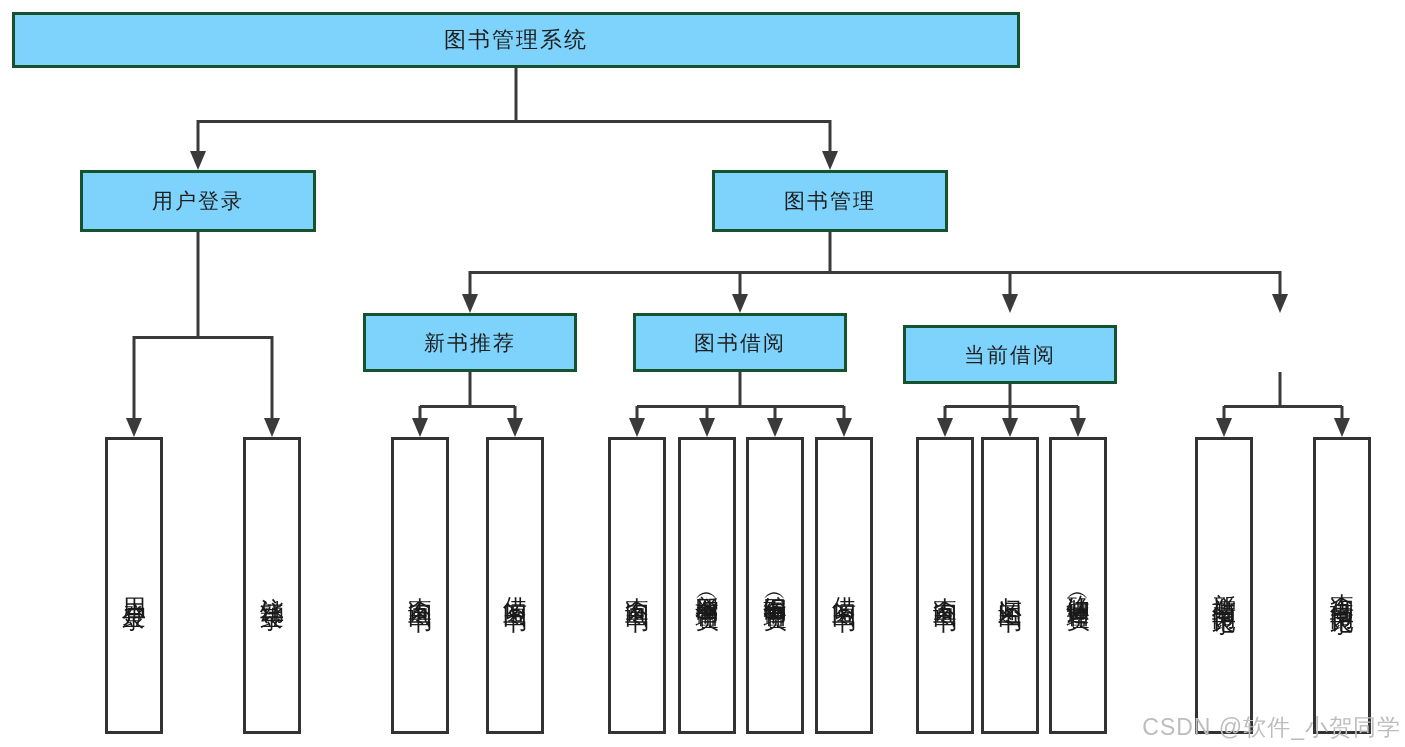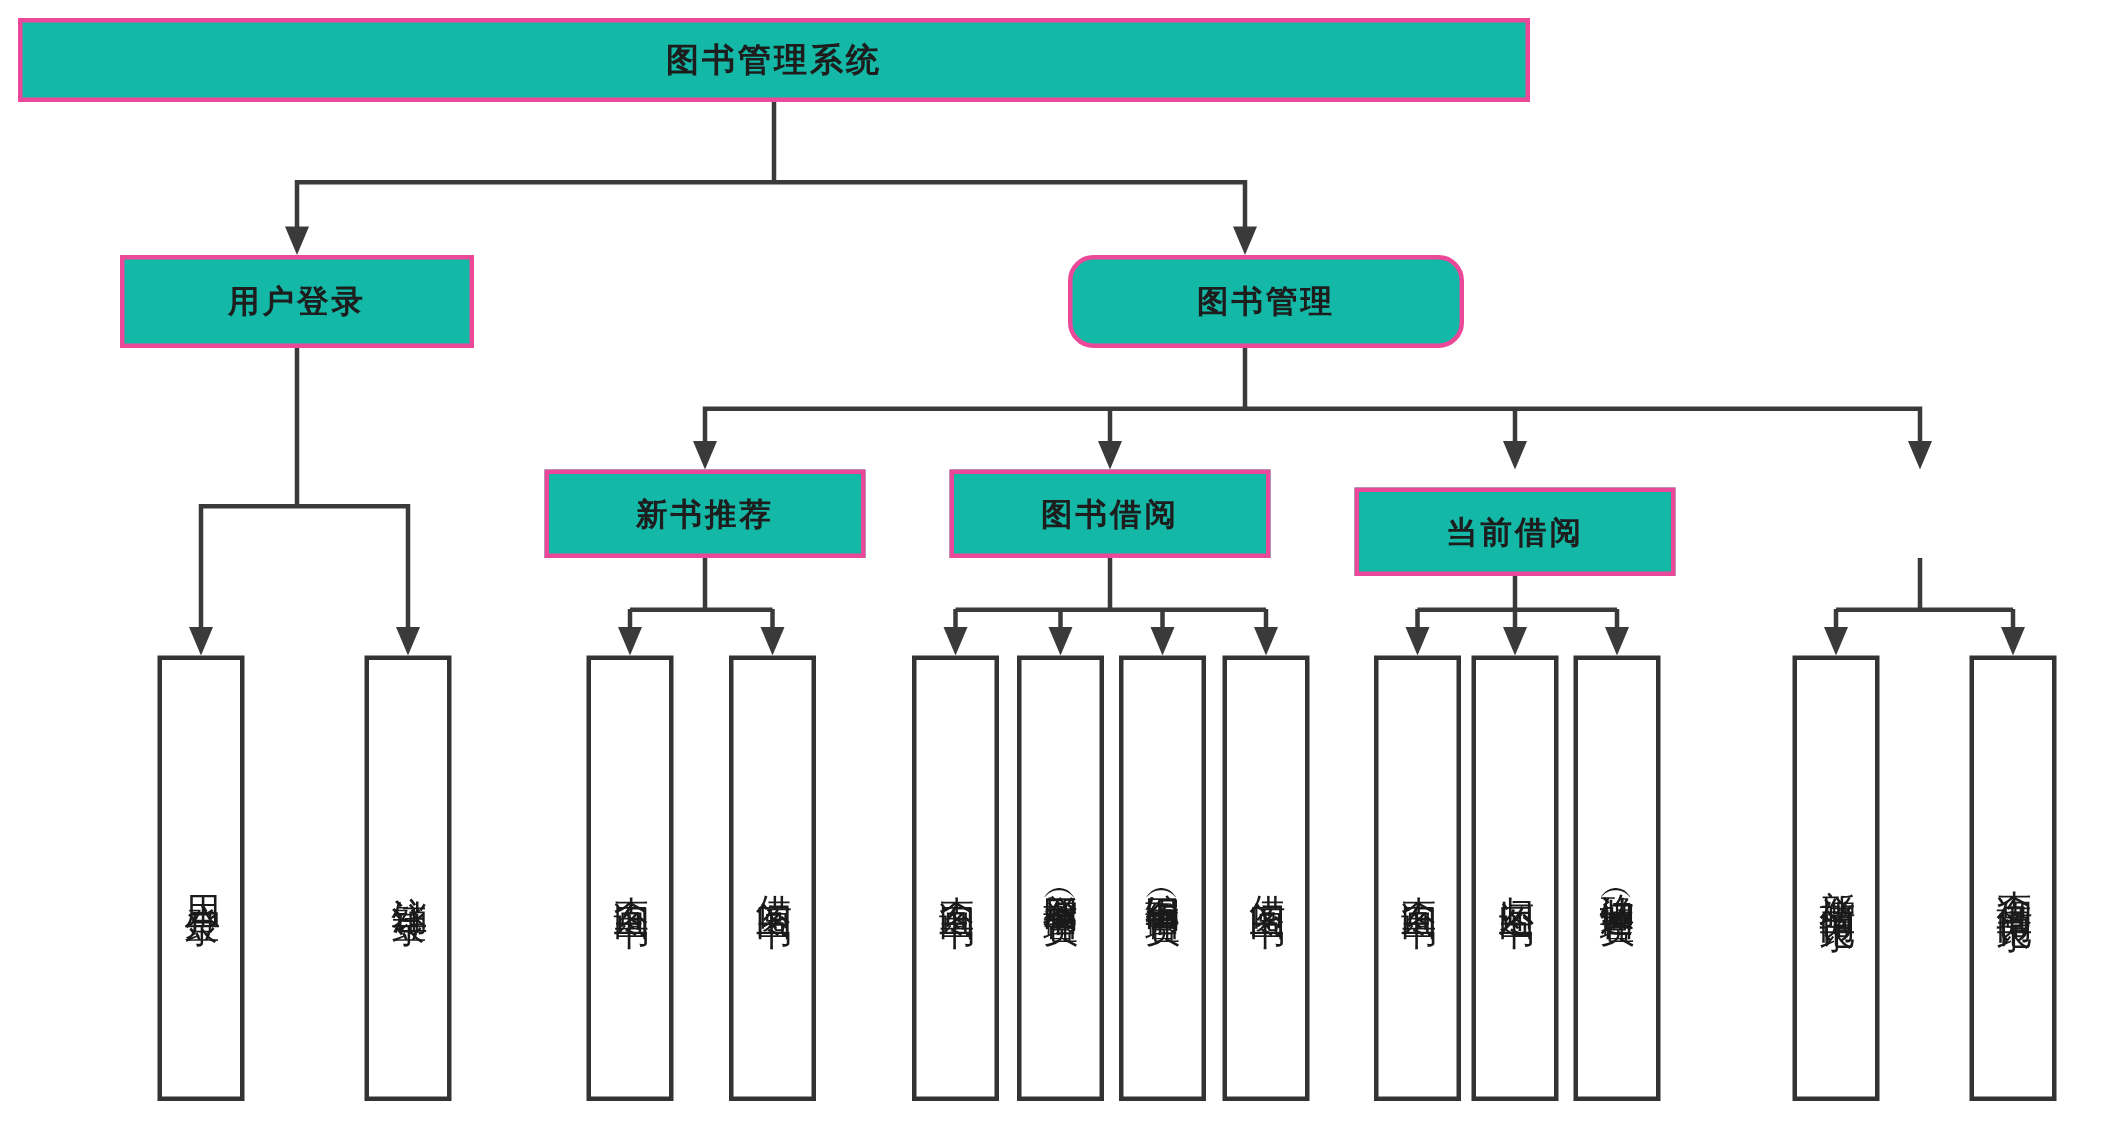--- a/index.html
+++ b/index.html
@@ -7,26 +7,25 @@
     position:relative;
     width:1405px;height:747px;
     background:#ffffff;
     font-family:"Liberation Sans", sans-serif;
     overflow:hidden;
   }
   #wires{position:absolute;left:0;top:0;width:1405px;height:747px;}
   .hbox{
     position:absolute;
     box-sizing:border-box;
-    border:3px solid #ec4899;
-    background:#14b8a6;
+    border:3px solid #14532d;
+    background:#7dd3fc;
     display:flex;align-items:center;justify-content:center;
     font-size:21px;letter-spacing:2px;color:#1d1d1d;
     white-space:nowrap;
-    font-weight:bold;
   }
   .hbox.root{font-size:22px;}
   .vbox{
     position:absolute;
     box-sizing:border-box;
     top:437px;height:297px;width:58px;
     border:3px solid #333333;
     background:#ffffff;
     display:flex;align-items:center;justify-content:center;
   }
@@ -97,21 +96,21 @@
       <polygon points="1070,418 1086,418 1078,437"></polygon>
 
       <polygon points="1216,418 1232,418 1224,437"></polygon>
       <polygon points="1334,418 1350,418 1342,437"></polygon>
     </g>
   </svg>
 
   <div class="hbox root" style="left:12px;top:12px;width:1008px;height:56px;">图书管理系统</div>
 
   <div class="hbox" style="left:80px;top:170px;width:236px;height:62px;">用户登录</div>
-  <div class="hbox" style="left:712px;top:170px;width:264px;height:62px;border-radius:17px;">图书管理</div>
+  <div class="hbox" style="left:712px;top:170px;width:236px;height:62px;">图书管理</div>
 
   <div class="hbox" style="left:633px;top:313px;width:214px;height:59px;">图书借阅</div>
   <div class="hbox" style="left:363px;top:313px;width:214px;height:59px;">新书推荐</div>
   <div class="hbox" style="left:903px;top:313px;width:214px;height:59px;margin-top:12px;">当前借阅</div>
 
   <div class="vbox" style="left:105px;">
     <span>用户登录</span>
   </div>
   <div class="vbox" style="left:243px;">
     <span>注销登录</span>
@@ -147,14 +146,15 @@
     <span>确认归还（管理员）</span>
   </div>
 
   <div class="vbox" style="left:1195px;">
     <span>新增借阅记录</span>
   </div>
   <div class="vbox" style="left:1313px;">
     <span>查询借阅记录</span>
   </div>
 
+  <div class="watermark">CSDN @软件_小贺同学</div>
 
 </div>
 
 </body></html>

